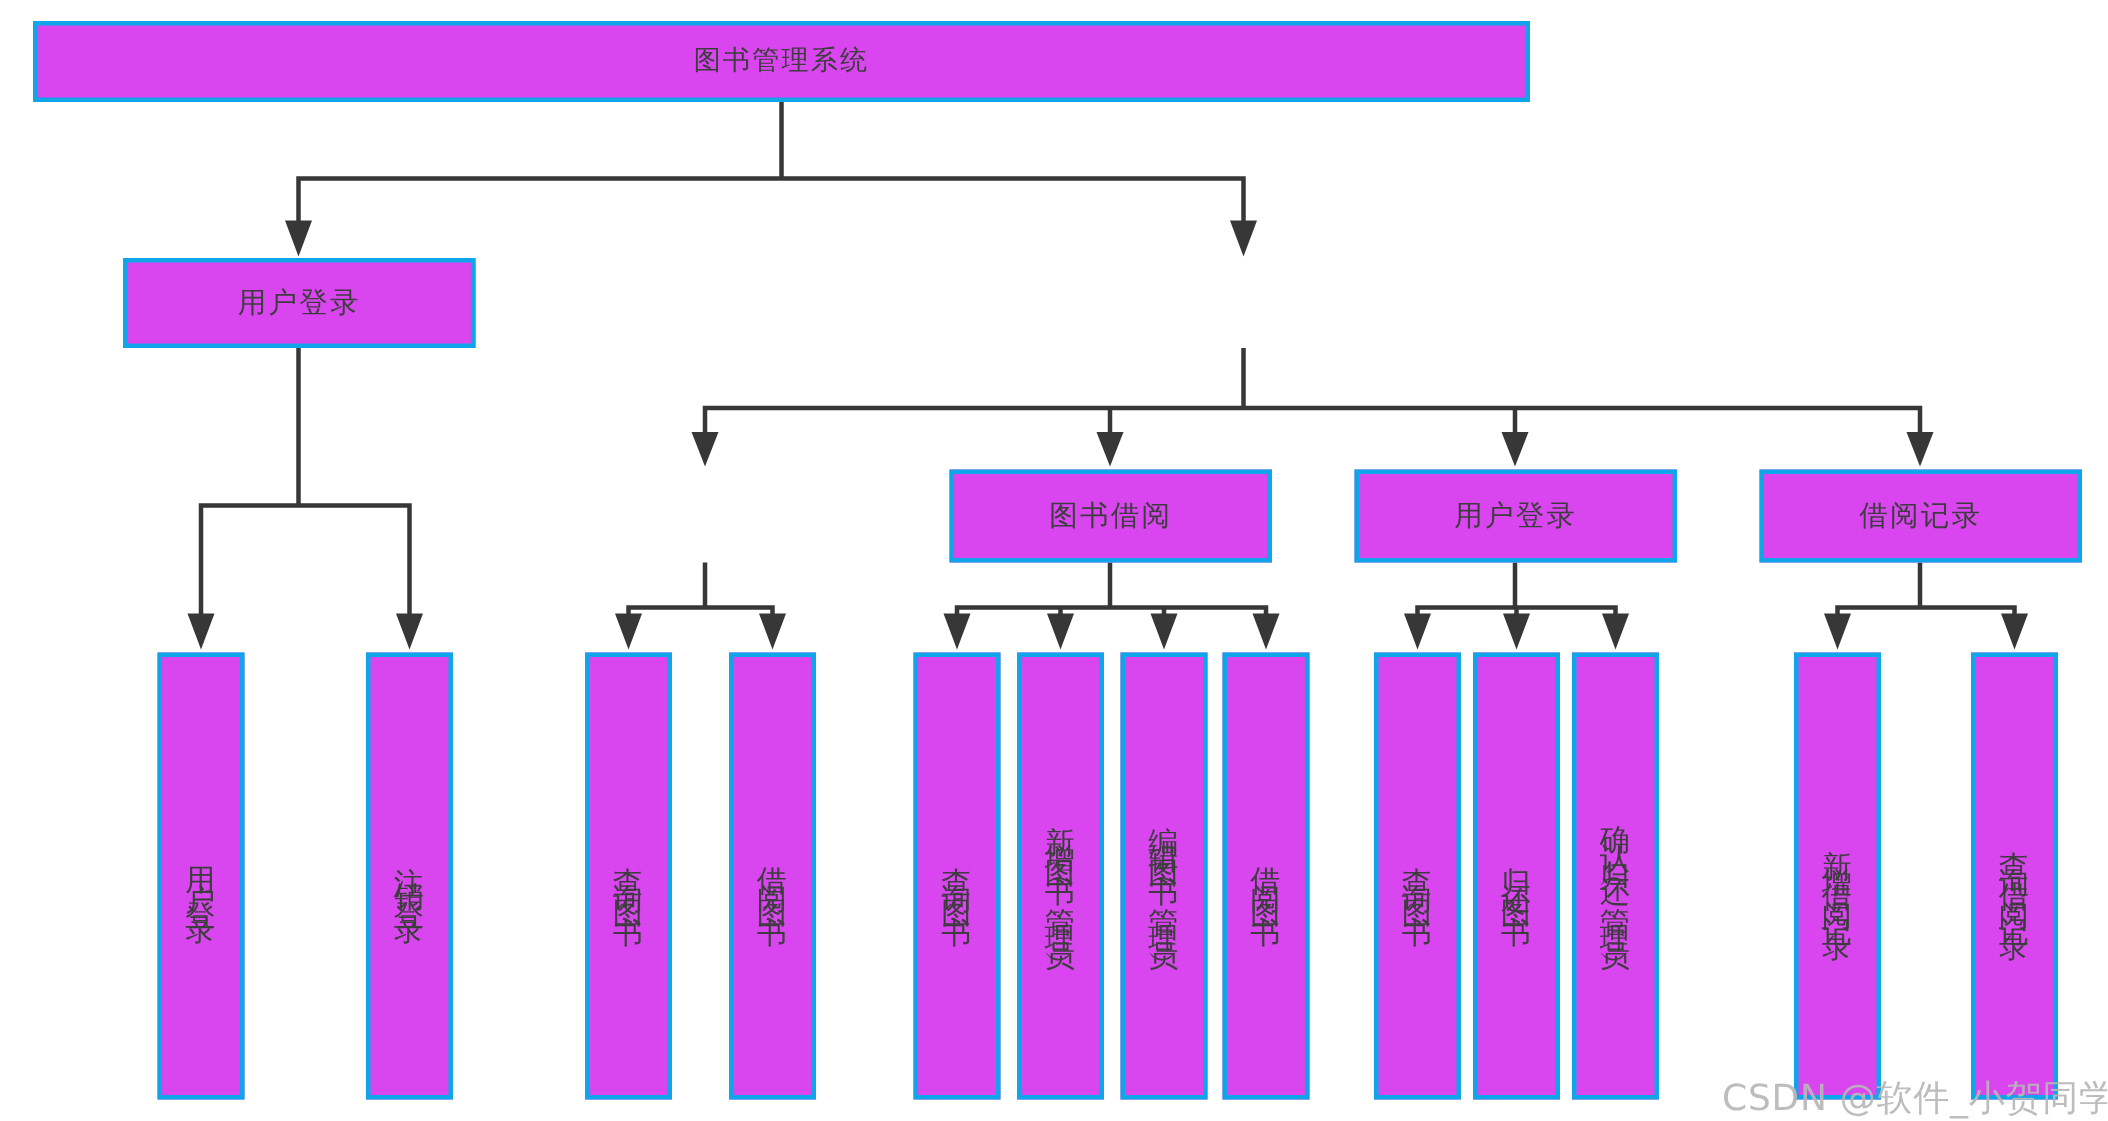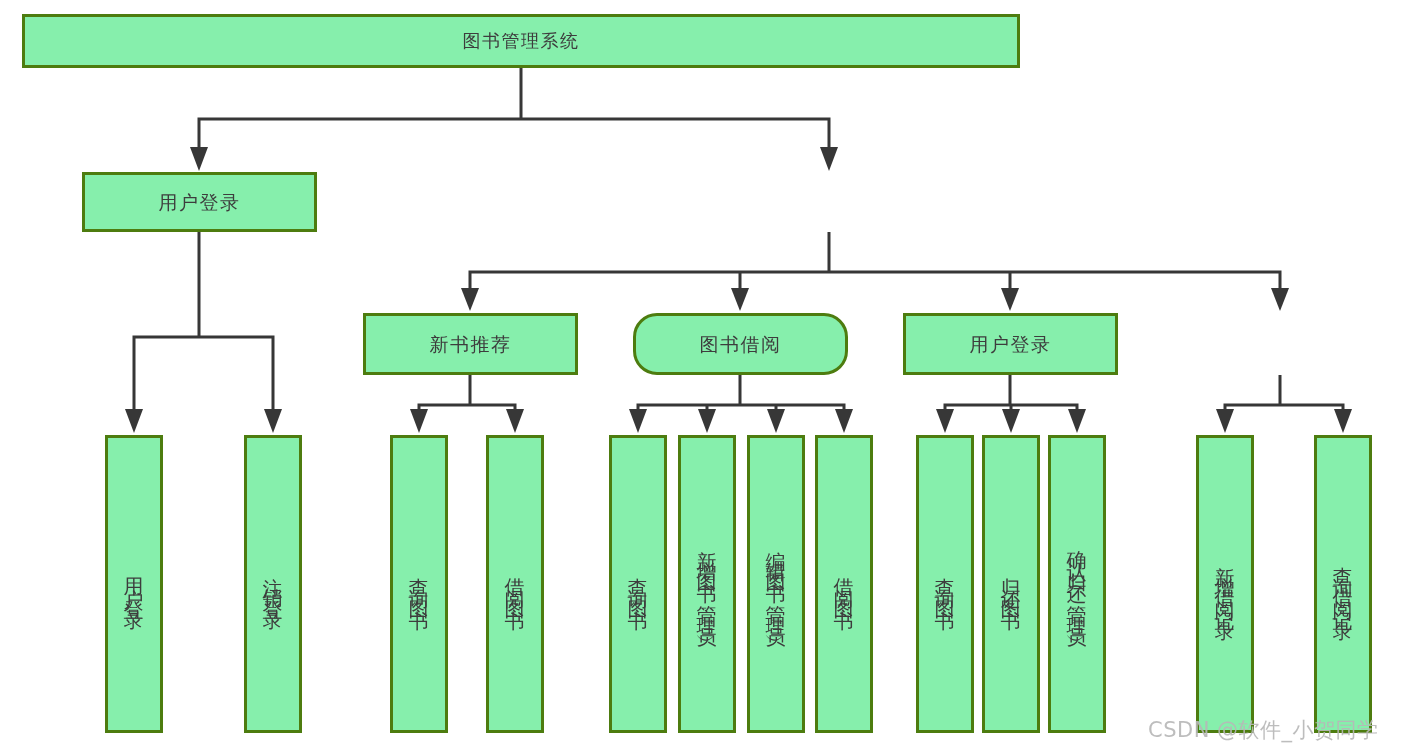--- a/index.html
+++ b/index.html
@@ -7,22 +7,22 @@
     position:relative;
     width:1405px;height:747px;
     background:#ffffff;
     overflow:hidden;
     font-family:"DejaVu Sans","Liberation Sans",sans-serif;
   }
   #connectors{position:absolute;left:0;top:0;width:1405px;height:747px;}
   .node{
     position:absolute;
     box-sizing:border-box;
-    background:#86efac;
-    border:3px solid #4d7c0f;
+    background:#d946ef;
+    border:3px solid #0ea5e9;
     color:#3d3d3d;
     display:flex;
     align-items:center;
     justify-content:center;
     text-align:center;
   }
   .h-node{font-size:19px;letter-spacing:1.5px;line-height:1;}
   .root-node{font-size:18px;}
   .v-node{
     writing-mode:vertical-rl;
@@ -31,36 +31,36 @@
     line-height:1;
     letter-spacing:11px;
   }
   
   .pos-root{left:22px;top:14px;width:998px;height:54px;}
   
   .pos-login{left:82px;top:172px;width:235px;height:60px;}
   .pos-mgmt{left:712px;top:172px;width:235px;height:60px;}
   
   .pos-new{left:363px;top:313px;width:215px;height:62px;}
-  .pos-borrow{left:633px;top:313px;width:215px;height:62px;border-radius:24px;}
+  .pos-borrow{left:633px;top:313px;width:215px;height:62px;}
   .pos-current{left:903px;top:313px;width:215px;height:62px;}
   .pos-record{left:1173px;top:313px;width:215px;height:62px;}
   
   .leaf{top:435px;width:58px;height:298px;}
   .pos-l1{left:105px;}  .pos-l2{left:244px;}
   .pos-l3{left:390px;}  .pos-l4{left:486px;}
   .pos-l5{left:609px;}  .pos-l6{left:678px;}
   .pos-l7{left:747px;}  .pos-l8{left:815px;}
   .pos-l9{left:916px;}  .pos-l10{left:982px;} .pos-l11{left:1048px;}
   .pos-l12{left:1196px;} .pos-l13{left:1314px;}
   #watermark{
     position:absolute;
     left:1148px;top:716px;
     width:257px;
-    font-size:21px;
+    font-size:24px;
     color:rgba(183,183,183,0.92);
     white-space:nowrap;
     z-index:5;
     letter-spacing:0.5px;
   }
 </style>
 </head>
 <body>
 
 <div id="stage">
@@ -109,23 +109,23 @@
 
       <polygon points="1216,409 1234,409 1225,433"></polygon>
       <polygon points="1334,409 1352,409 1343,433"></polygon>
     </g>
   </svg>
 
   <div class="node h-node root-node pos-root">图书管理系统</div>
 
   <div class="node h-node pos-login">用户登录</div>
 
-  <div class="node h-node pos-new">新书推荐</div>
   <div class="node h-node pos-borrow">图书借阅</div>
   <div class="node h-node pos-current">用户登录</div>
+  <div class="node h-node pos-record">借阅记录</div>
 
   <div class="node v-node leaf pos-l1">用户登录</div>
   <div class="node v-node leaf pos-l2">注销登录</div>
 
   <div class="node v-node leaf pos-l3">查询图书</div>
   <div class="node v-node leaf pos-l4">借阅图书</div>
 
   <div class="node v-node leaf pos-l5">查询图书</div>
   <div class="node v-node leaf pos-l6">新增图书（管理员）</div>
   <div class="node v-node leaf pos-l7">编辑图书（管理员）</div>

